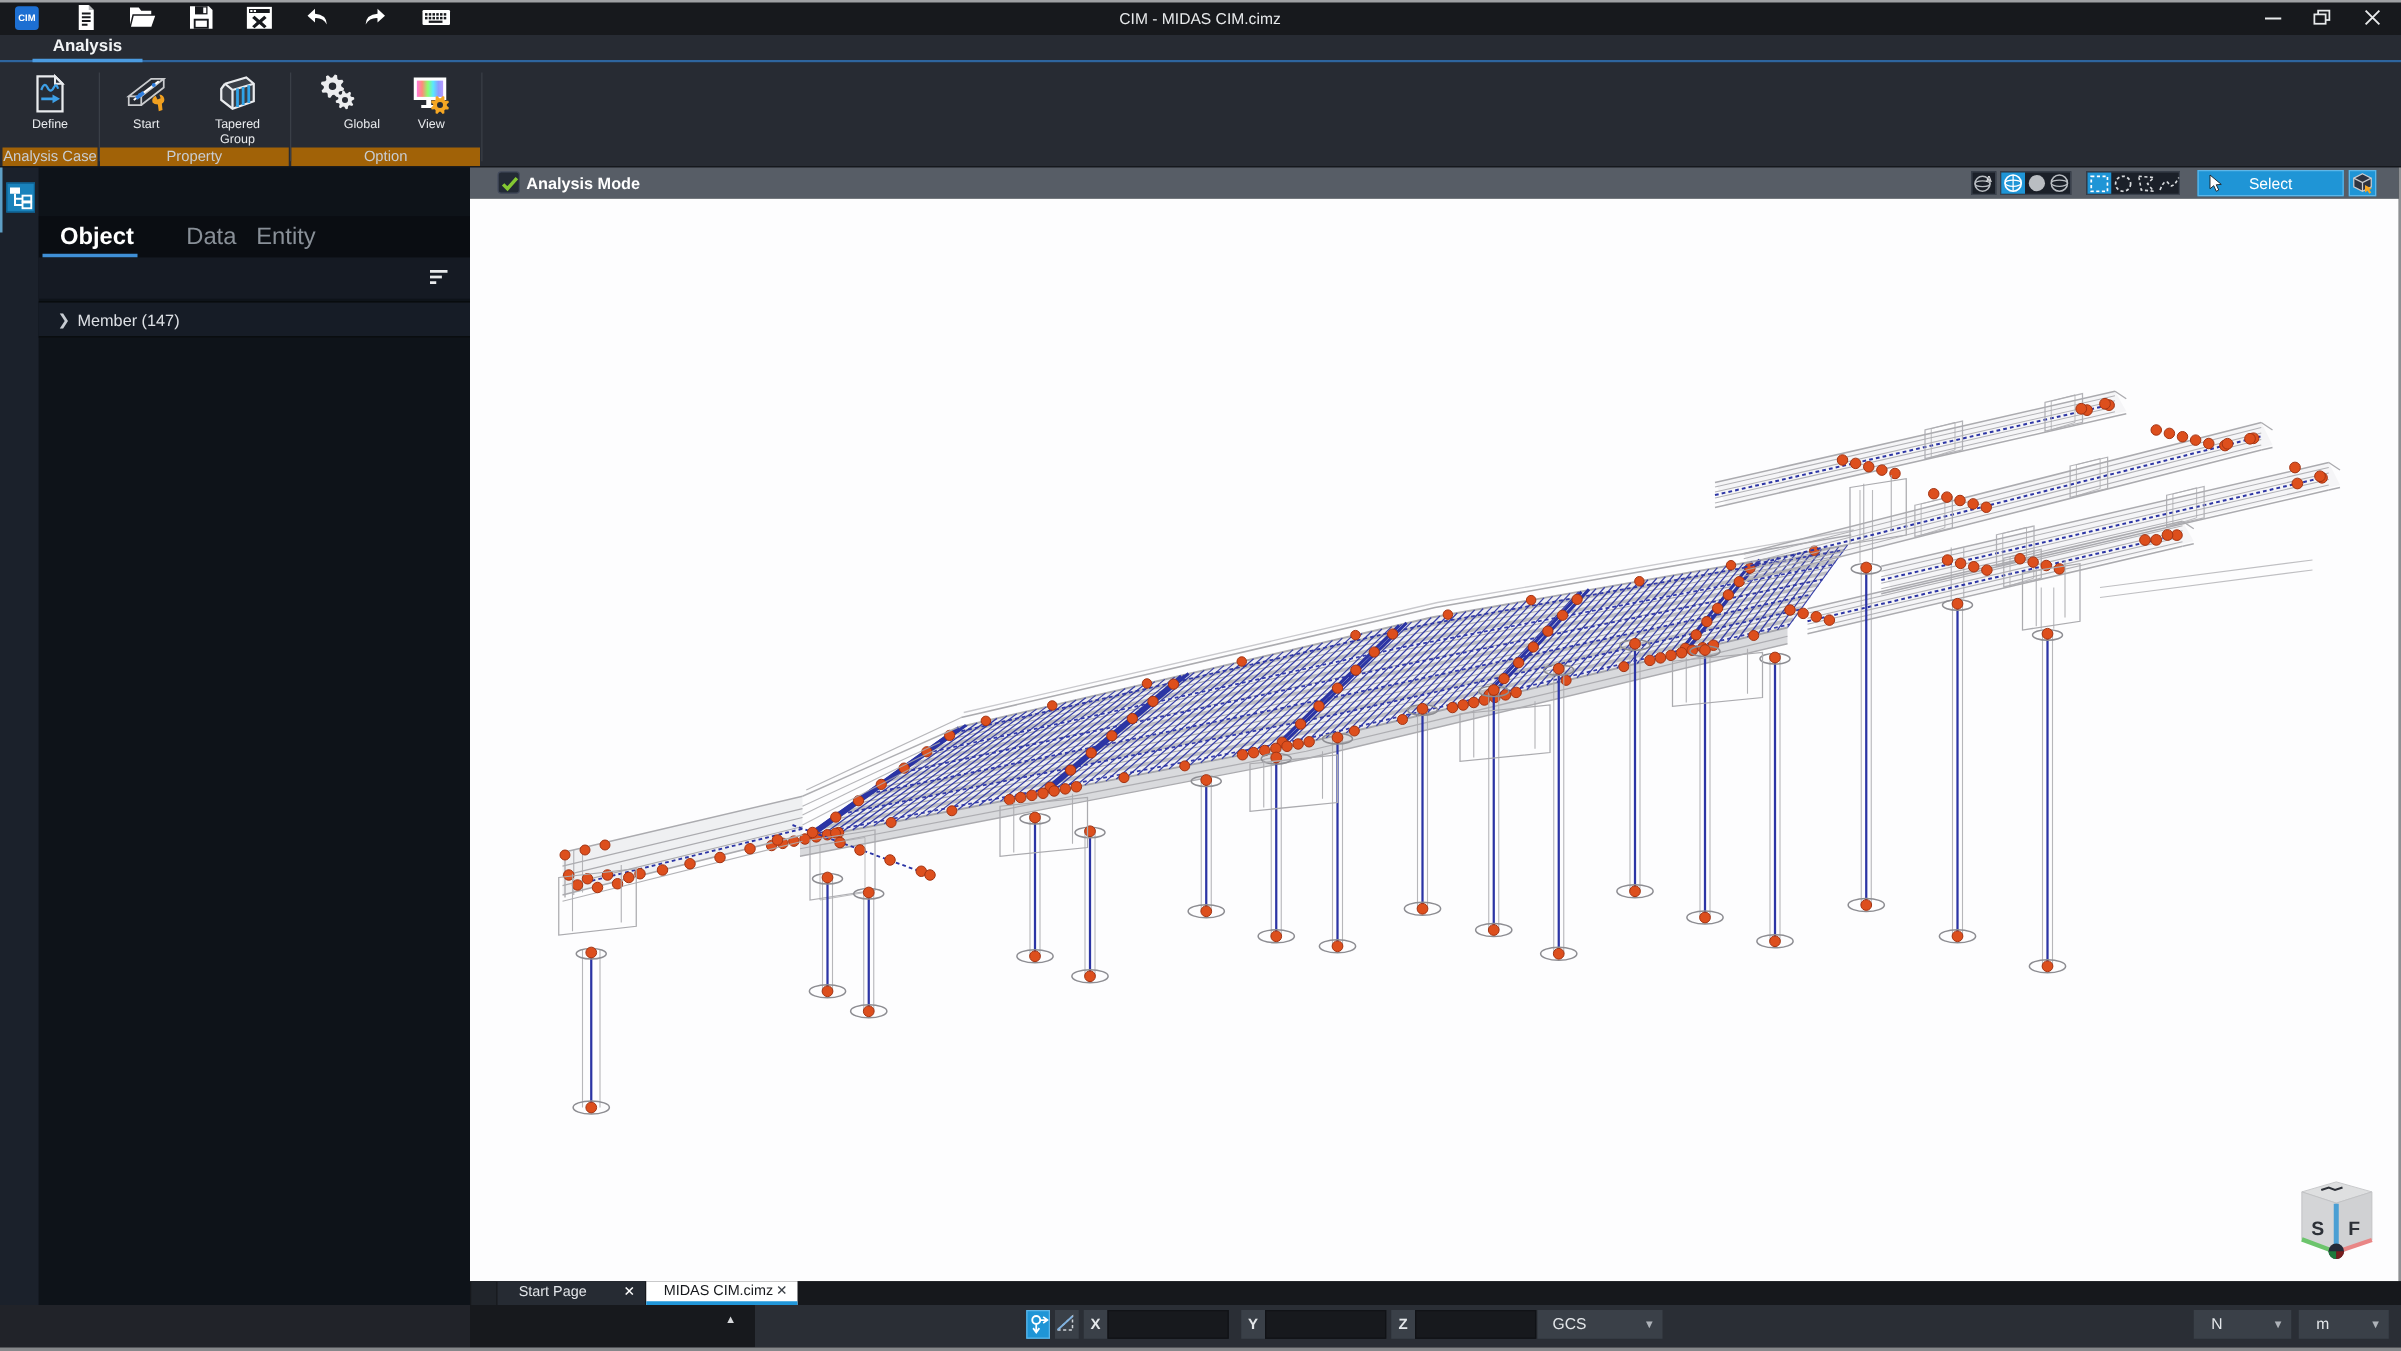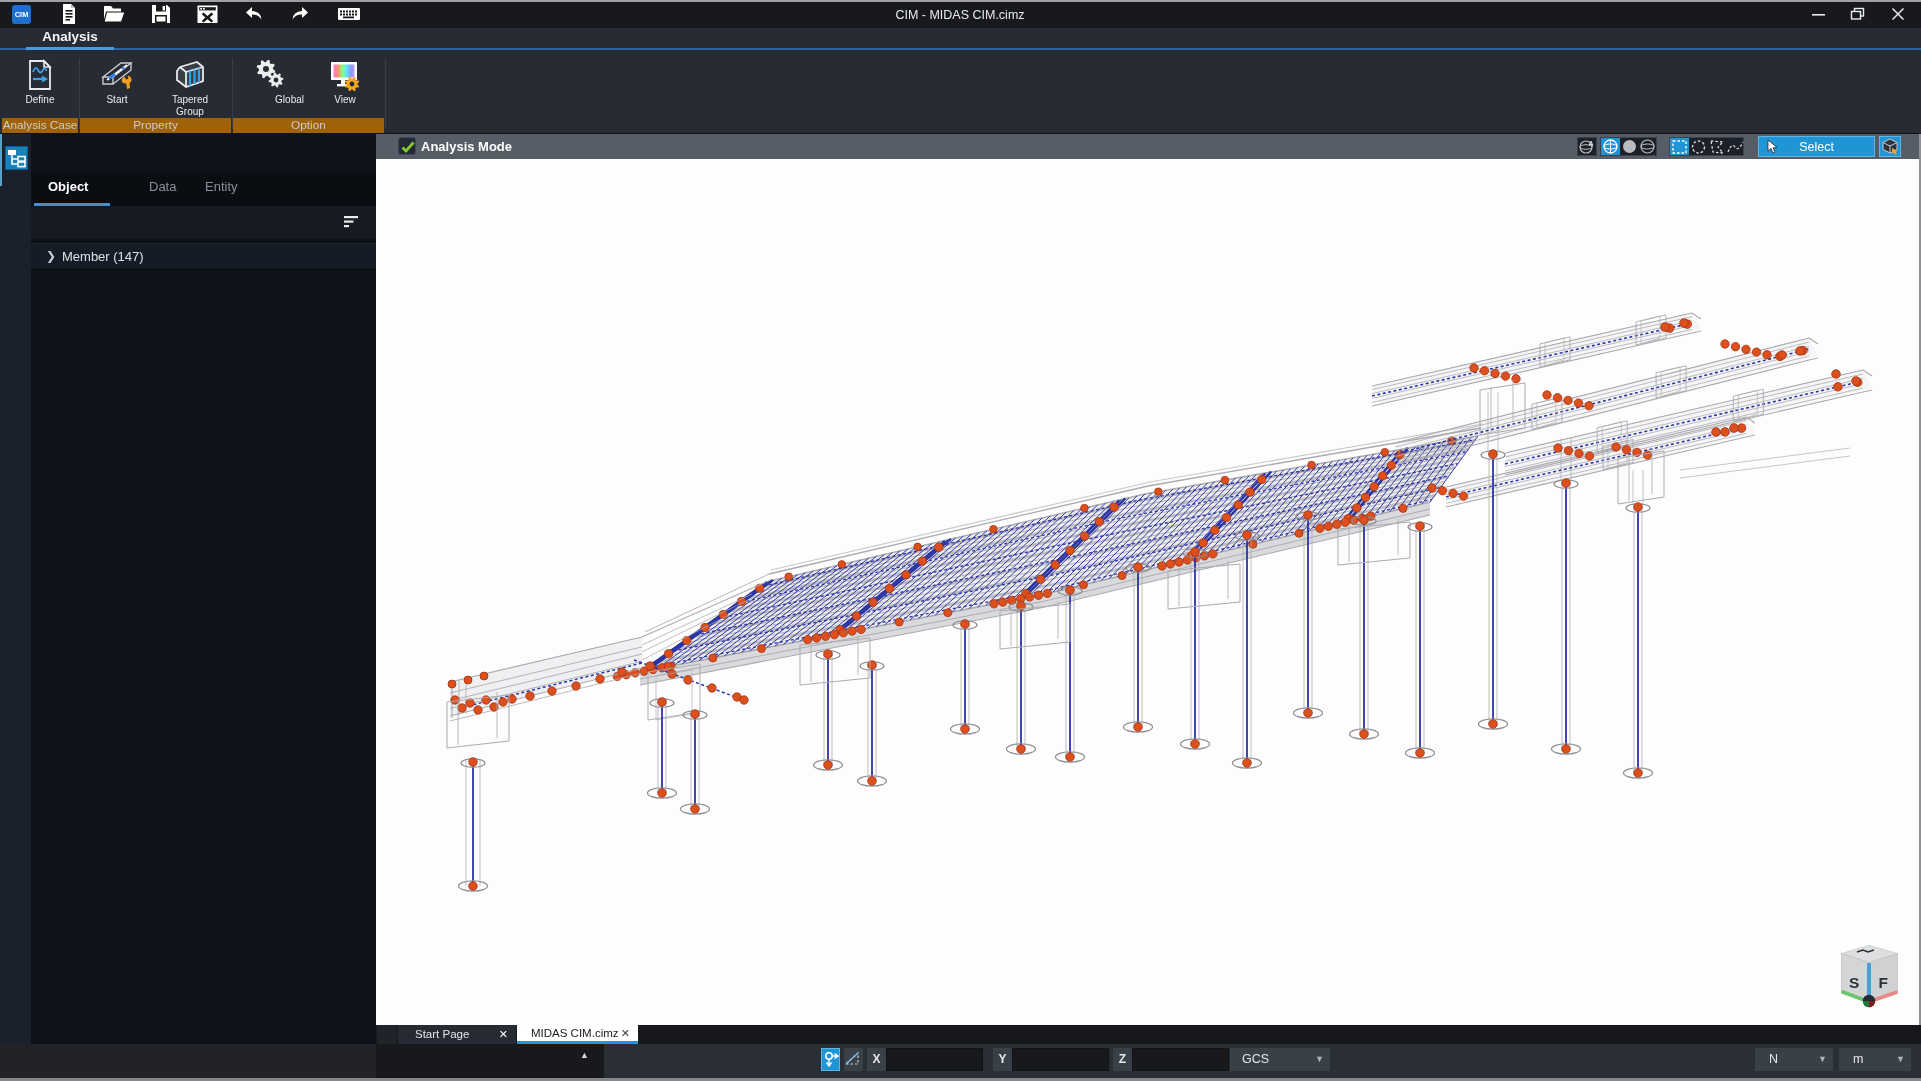--- a/index.html
+++ b/index.html
@@ -25,21 +25,21 @@
 .rgroup { top:118px; height:15px; background:#a16207; color:#c8ccd1; font-size:11.8px; text-align:center; line-height:15px; white-space:nowrap; }
 .rsep { top:58px; width:1px; height:71px; background:#3a3f47; }
 #ribbonedge { left:0; top:133px; width:1921px; height:1px; background:#111317; }
 
 #sidebar { left:0; top:134px; width:31px; height:910px; background:#1b212b; }
 #sidebluestrip { left:0; top:134px; width:2px; height:52px; background:#5e9fc6; }
 #sideicon { left:5px; top:146px; width:23px; height:24px; background:#1a82bb; border:1px solid #0d5e8f; }
 #panel { left:31px; top:134px; width:345px; height:910px; background:#0e1319; }
 #pheader { left:31px; top:134px; width:345px; height:39px; background:#262a33; color:#f0f2f5; font-size:15px; font-weight:bold; text-align:center; line-height:39px; }
 #ptabs { left:31px; top:173px; width:345px; height:33px; background:#0a0d12; }
-.ptab { top:6px; font-size:13px; color:#899098; }
+.ptab { top:6px; font-size:19px; color:#899098; }
 #ptab-obj { left:17px; color:#fff; font-weight:bold; }
 #ptabline { left:3px; top:30px; width:76px; height:3px; background:#3f8fd6; }
 #ptoolbar { left:31px; top:206px; width:345px; height:33px; background:#151a23; }
 #memberrow { left:31px; top:241px; width:345px; height:29px; background:#161c26; border-top:1px solid #060809; border-bottom:1px solid #060809; color:#dde0e5; font-size:13px; line-height:29px; }
 #memberrow .arr { position:absolute; left:15px; top:0; color:#c7ccd2; font-size:12px; }
 #memberrow .mtxt { position:absolute; left:31px; top:0; }
 
 #modebar { left:376px; top:134px; width:1543px; height:25px; background:#575d66; }
 #modechk { left:398px; top:137px; width:18px; height:18px; background:#232a35; border:1px solid #40485a; border-radius:3px; }
 #modetxt { left:421px; top:134px; width:140px; height:25px; color:#fff; font-weight:bold; font-size:13px; line-height:26px; }

